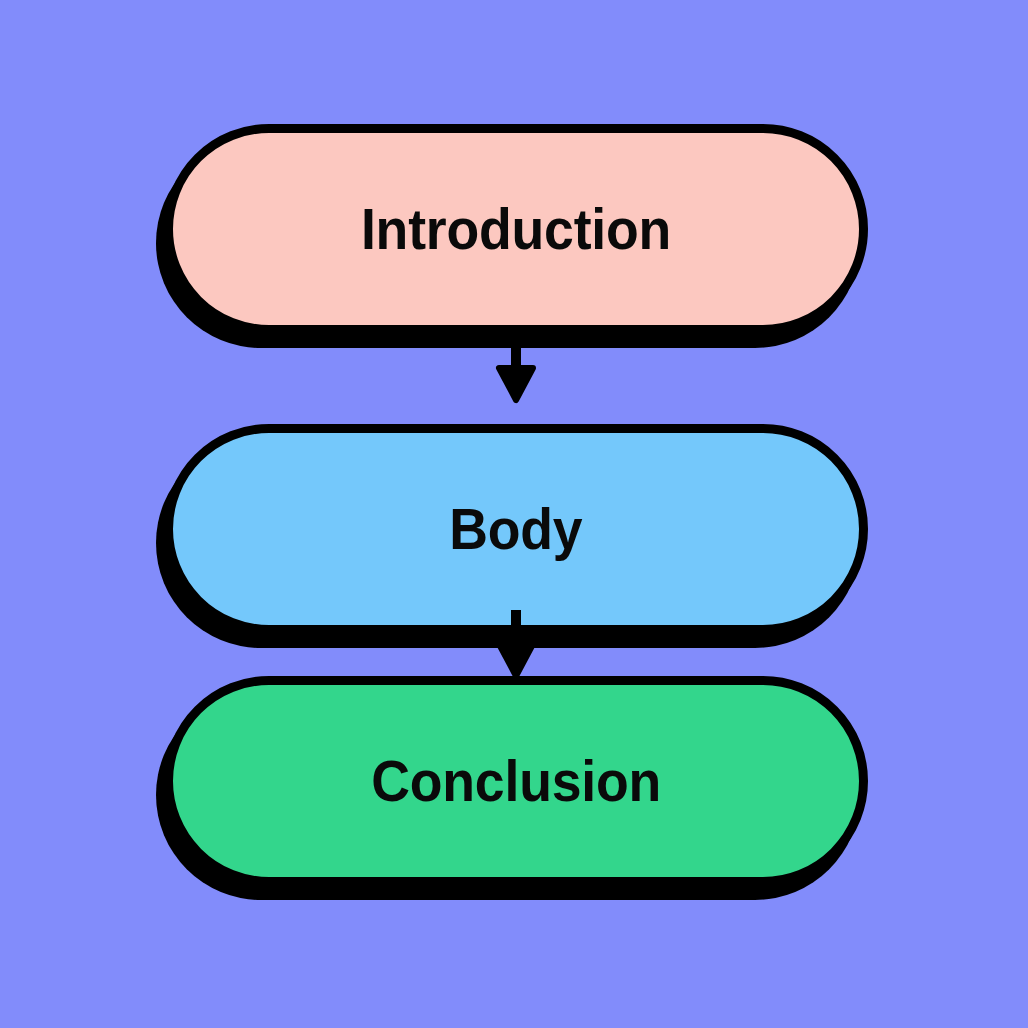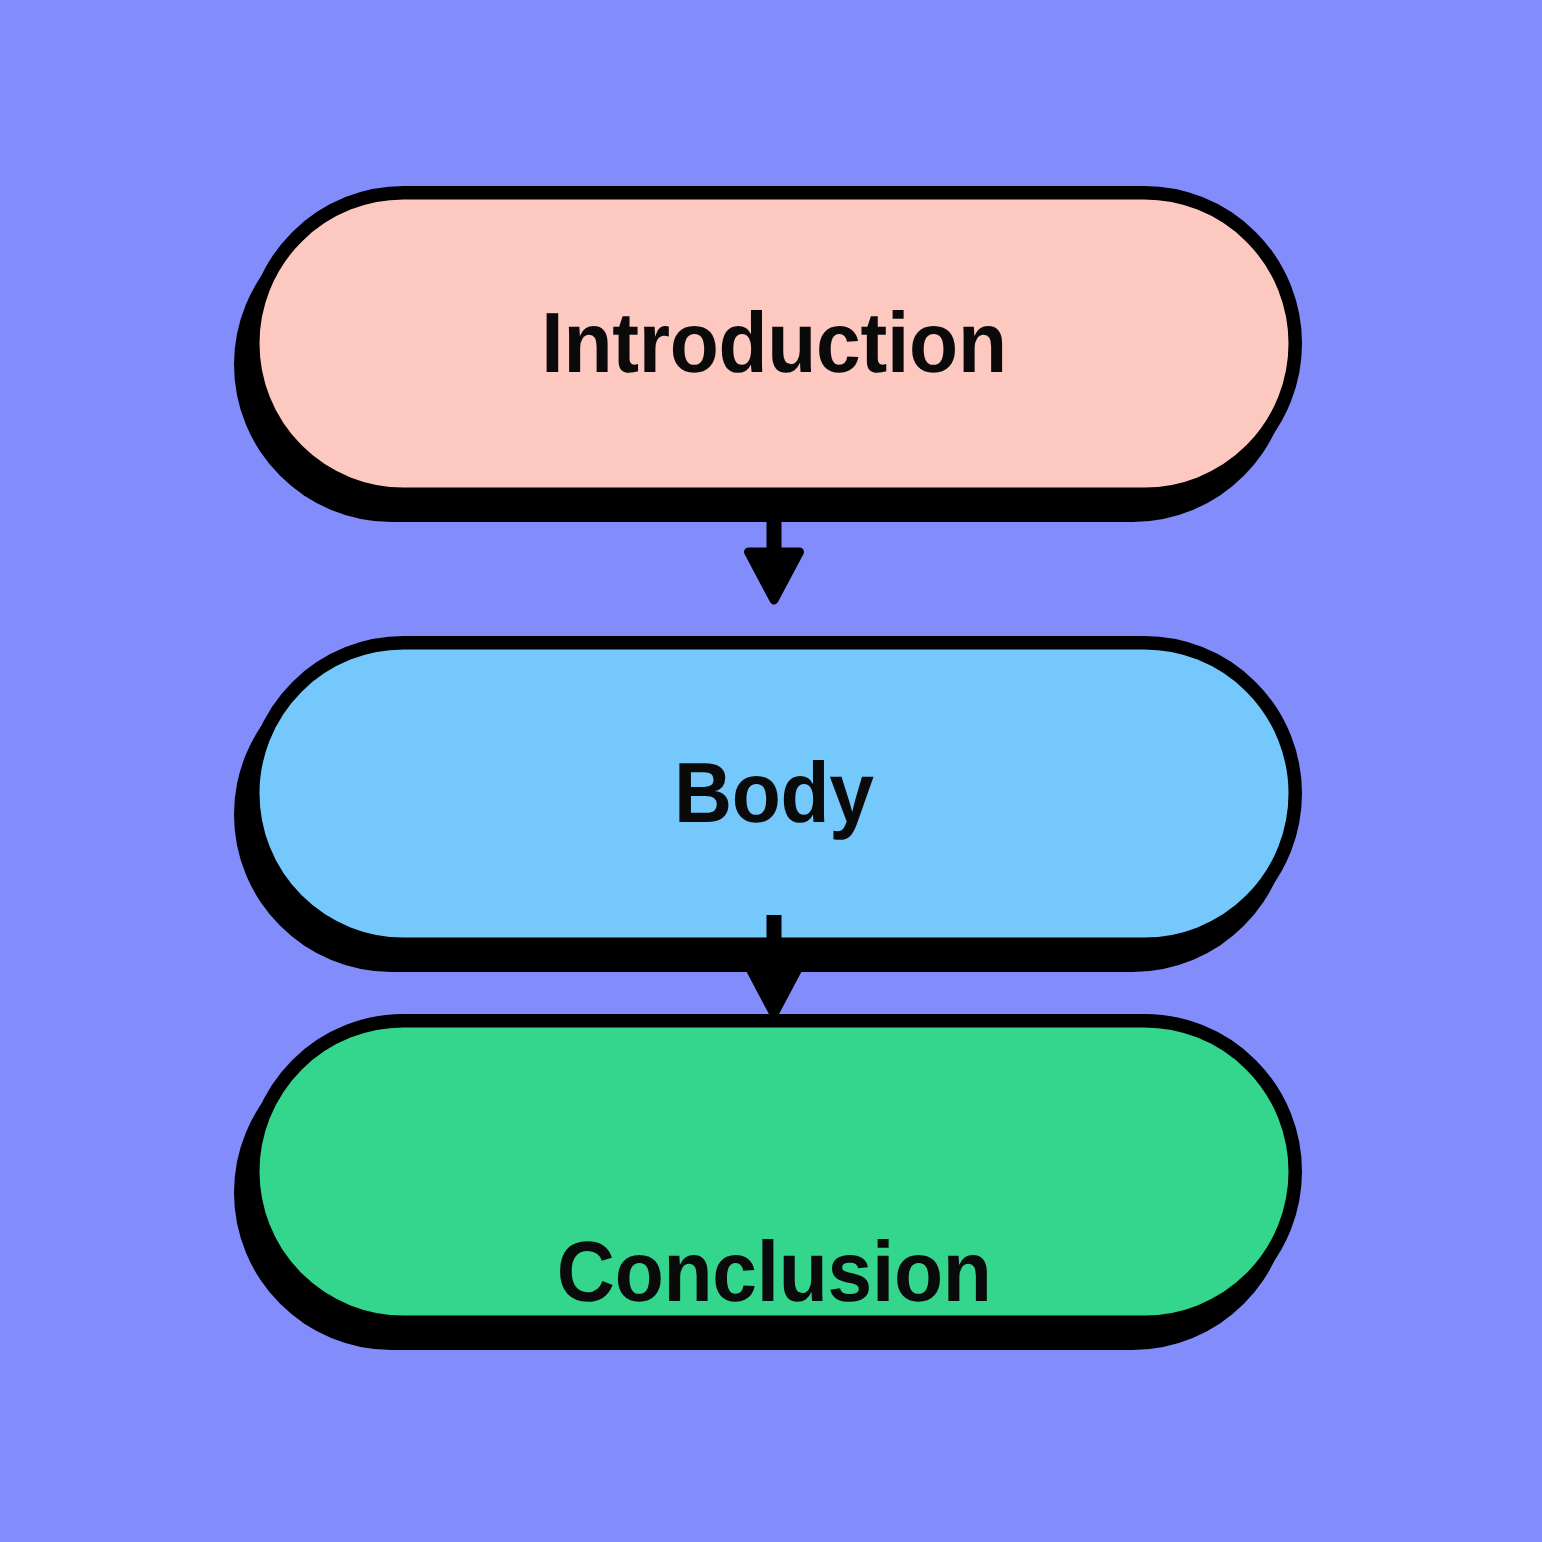--- a/index.html
+++ b/index.html
@@ -69,21 +69,20 @@
     height: 210px;
     background: #74c8fb;
     margin-top: 24px;
   }
   #node-2 {
     left: 164px;
     top: 676px;
     width: 704px;
     height: 210px;
     background: #33d68c;
-    align-items: flex-end;
   }
 
   
   .connector {
     position: absolute;
     left: 495px;
     width: 42px;
     height: 66px;
   }
   #connector-0 { top: 334px; }

